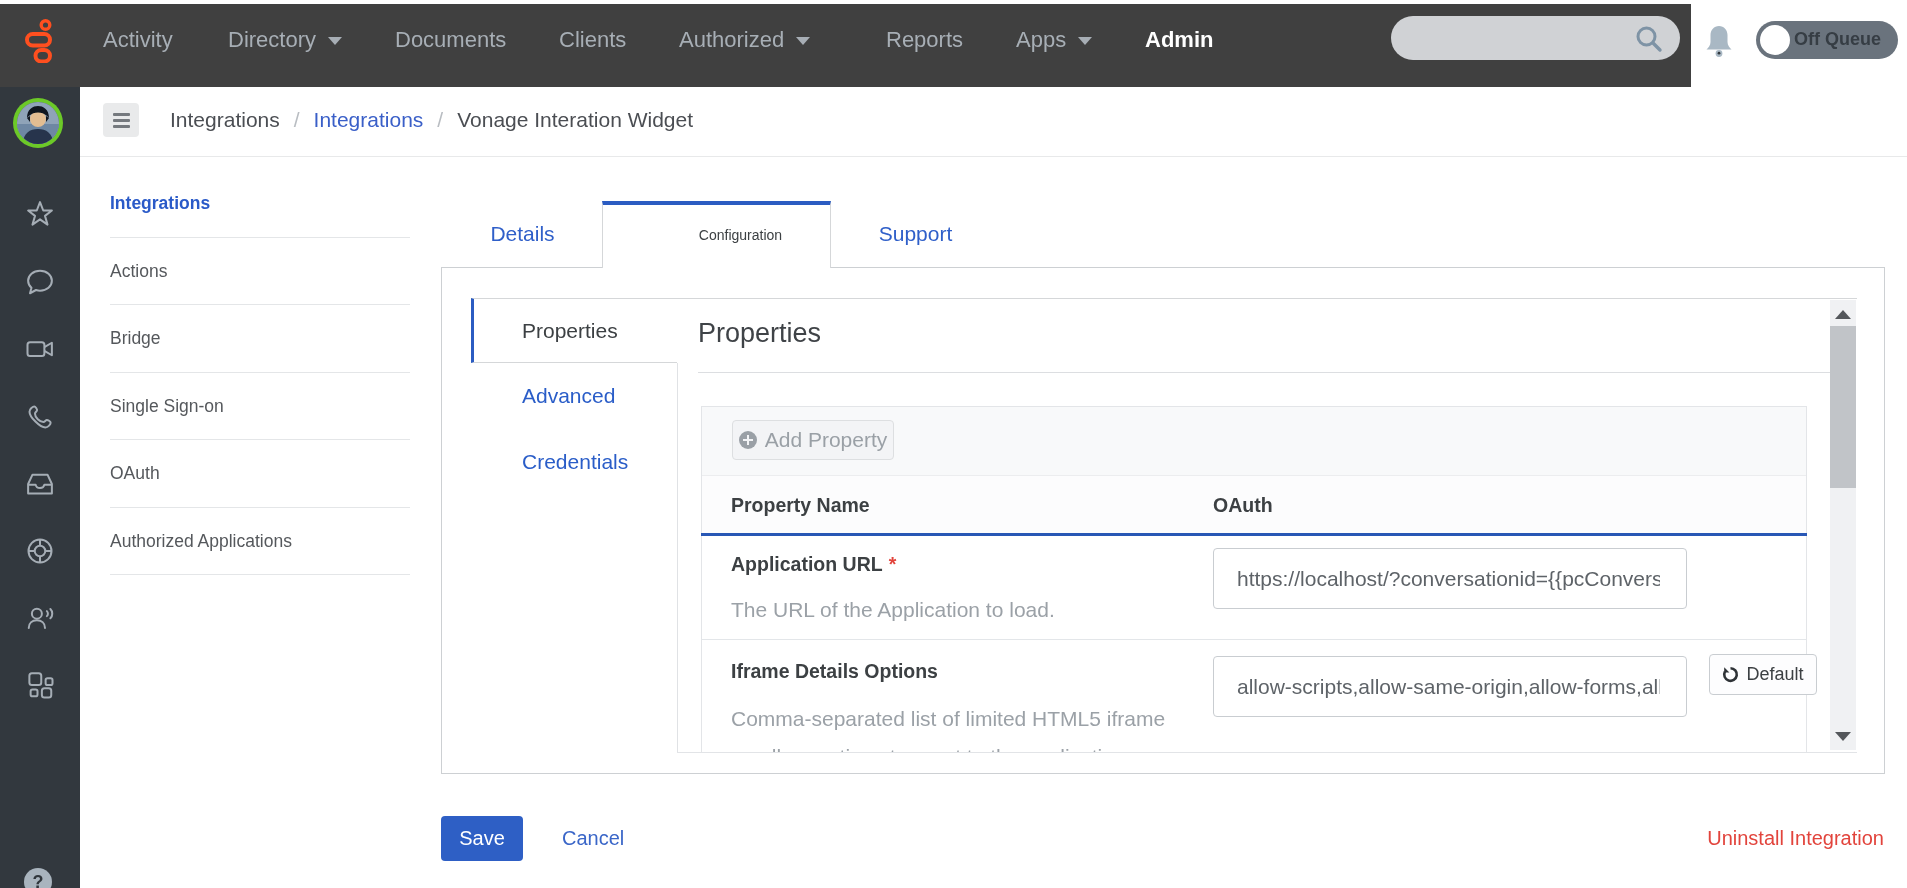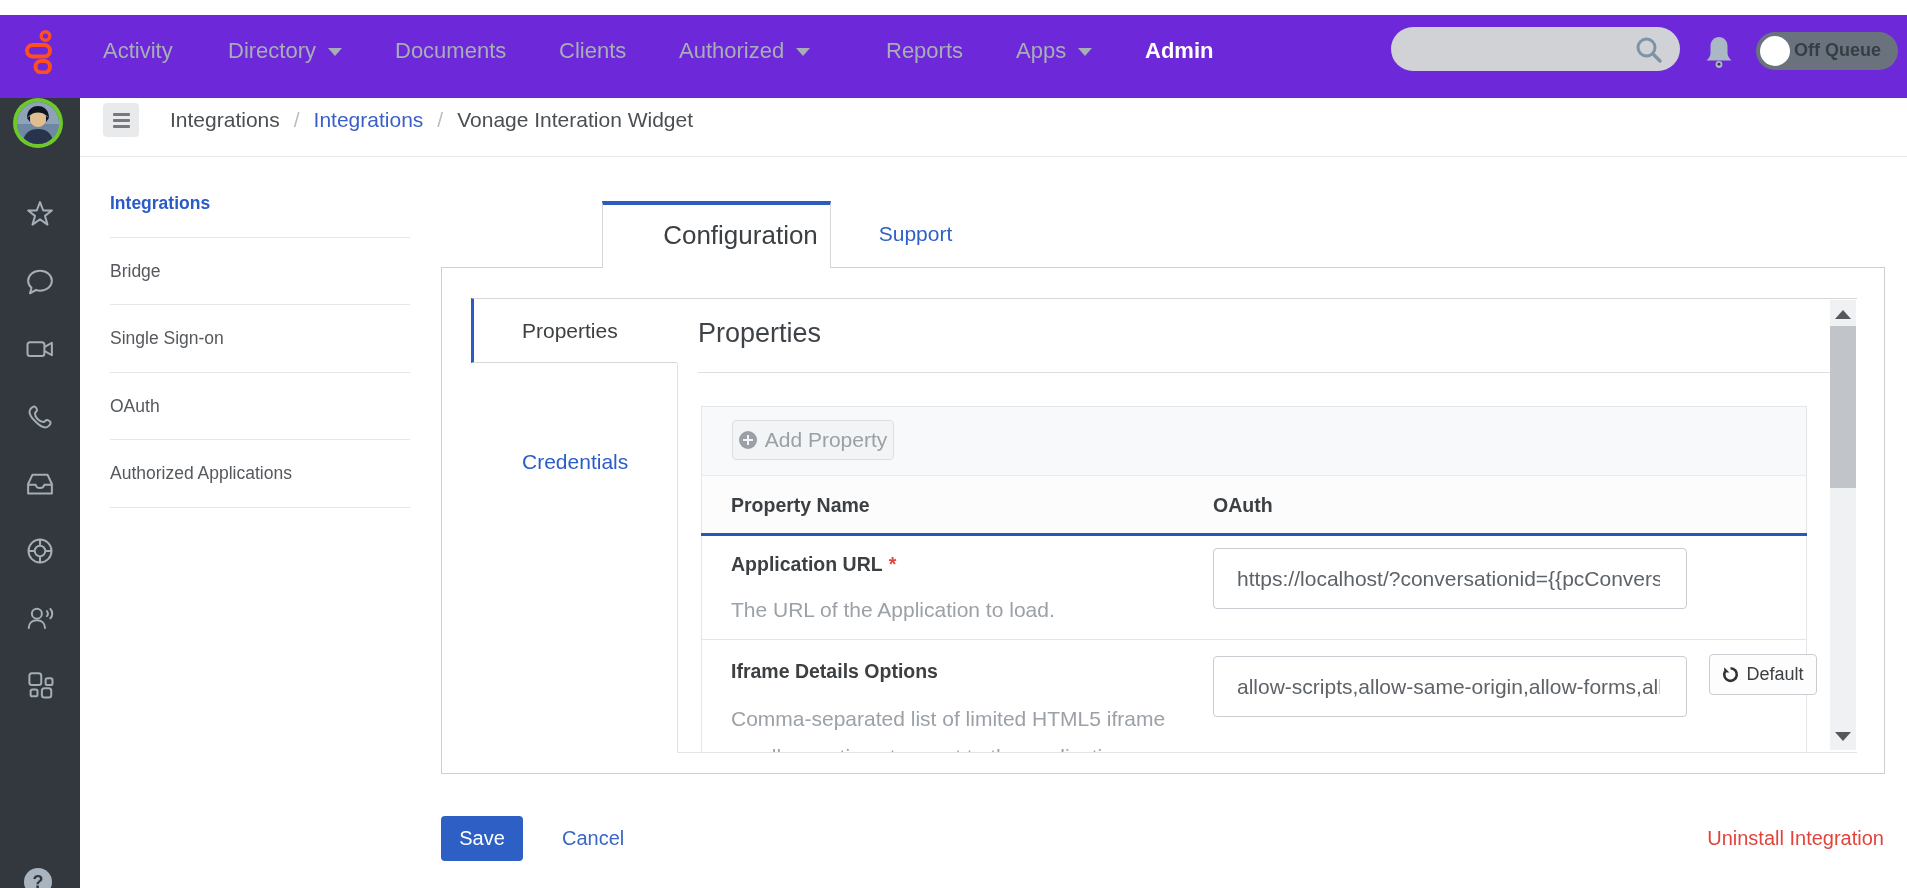--- a/index.html
+++ b/index.html
@@ -2,21 +2,21 @@
 <html><head>
 <meta charset="utf-8">
 <style>
   * { margin:0; padding:0; box-sizing:border-box; }
   html,body { width:1907px; height:888px; overflow:hidden; background:#fff;
     font-family:"Liberation Sans", sans-serif; }
   .stage { position:absolute; left:0; top:0; width:1907px; height:888px; }
   .abs { position:absolute; }
 
   
-  .topnav { left:0; top:15px; width:1907px; height:83px; background:#6d28d9; z-index:10; }
+  .topnav { left:0; top:4px; width:1691px; height:83px; background:#404040; z-index:10; }
   .nav-item { top:0; height:72px; display:flex; align-items:center; gap:12px;
     font-size:22px; color:#A7AEB5; cursor:pointer; white-space:nowrap; }
   .nav-item.active { color:#FFFFFF; font-weight:bold; }
   .caret { width:0; height:0; border-left:7px solid transparent; border-right:7px solid transparent;
     border-top:8px solid #A7AEB5; display:inline-block; margin-top:2px; }
   .searchbox { left:1391px; top:12px; width:289px; height:44px; background:#D0D2D5;
     border-radius:22px; border:none; }
   .search-icon { left:1633px; top:19px; }
   .bell { left:1703px; top:20px; }
   .toggle { left:1756px; top:17px; width:142px; height:38px; border-radius:19px;
@@ -55,21 +55,21 @@
   .leftmenu { left:110px; top:170px; width:300px; }
   .leftmenu-item { display:block; width:300px; height:67.5px; line-height:66px;
     border-bottom:1px solid #E4E6E8; font-size:17.5px; color:#55585C; cursor:pointer; }
   .leftmenu-item.active { color:#2A5AC8; font-weight:bold; }
 
   
   .tab-link { top:201px; height:66px; width:125px; text-align:center; line-height:66px;
     font-size:21px; color:#2F5FC9; cursor:pointer; z-index:3; }
   .tab-active { left:602px; top:201px; width:229px; height:67px; background:#fff;
     border-top:4px solid #2B5CC2; border-left:1px solid #D5D7D9; border-right:1px solid #D5D7D9;
-    text-align:center; line-height:60px; font-size:26px; color:#3C4043; z-index:3; cursor:default;padding-left:48px; }
+    text-align:center; line-height:60px; font-size:14px; color:#3C4043; z-index:3; cursor:default;padding-left:48px; }
 
   
   .panel { left:441px; top:267px; width:1444px; height:507px; border:1px solid #CDD0D3;
     background:#fff; z-index:1; }
 
   .subtab-active { left:471px; top:298px; width:206px; height:65px; background:#fff;
     border-top:1px solid #D5D7D9; border-bottom:1px solid #D5D7D9; border-left:3px solid #2B5CC2;
     font-size:21px; color:#3C4043; line-height:63px; padding-left:48px; z-index:3; cursor:default; }
   .subtab { left:471px; width:209px; height:66px; font-size:21px; color:#2A5DC8;
     line-height:66px; padding-left:51px; z-index:3; cursor:pointer; }
@@ -282,32 +282,35 @@
       <span class="crumb">Integrations</span>
       <span class="crumb-sep">/</span>
       <span class="crumb link">Integrations</span>
       <span class="crumb-sep">/</span>
       <span class="crumb">Vonage Interation Widget</span>
     </div>
   </div>
 
   <nav class="abs leftmenu">
     <span class="leftmenu-item active">Integrations</span>
+    <span class="leftmenu-item">Actions</span>
     <span class="leftmenu-item">Bridge</span>
     <span class="leftmenu-item">Single Sign-on</span>
     <span class="leftmenu-item">OAuth</span>
     <span class="leftmenu-item">Authorized Applications</span>
   </nav>
 
+  <div class="abs tab-link" style="left:460px;">Details</div>
   <div class="abs tab-active">Configuration</div>
   <div class="abs tab-link" style="left:853px;">Support</div>
 
   <div class="abs panel"></div>
 
   <div class="abs subtab-active">Properties</div>
+  <div class="abs subtab" style="top:363px;">Advanced</div>
   <div class="abs subtab" style="top:429px;">Credentials</div>
 
   <div class="abs content-topline"></div>
   <div class="abs vdivider"></div>
   <div class="abs content-bottomline"></div>
 
   <div class="abs viewport">
     <div class="viewport-inner">
 
       <h2 class="abs content-heading">Properties</h2>

